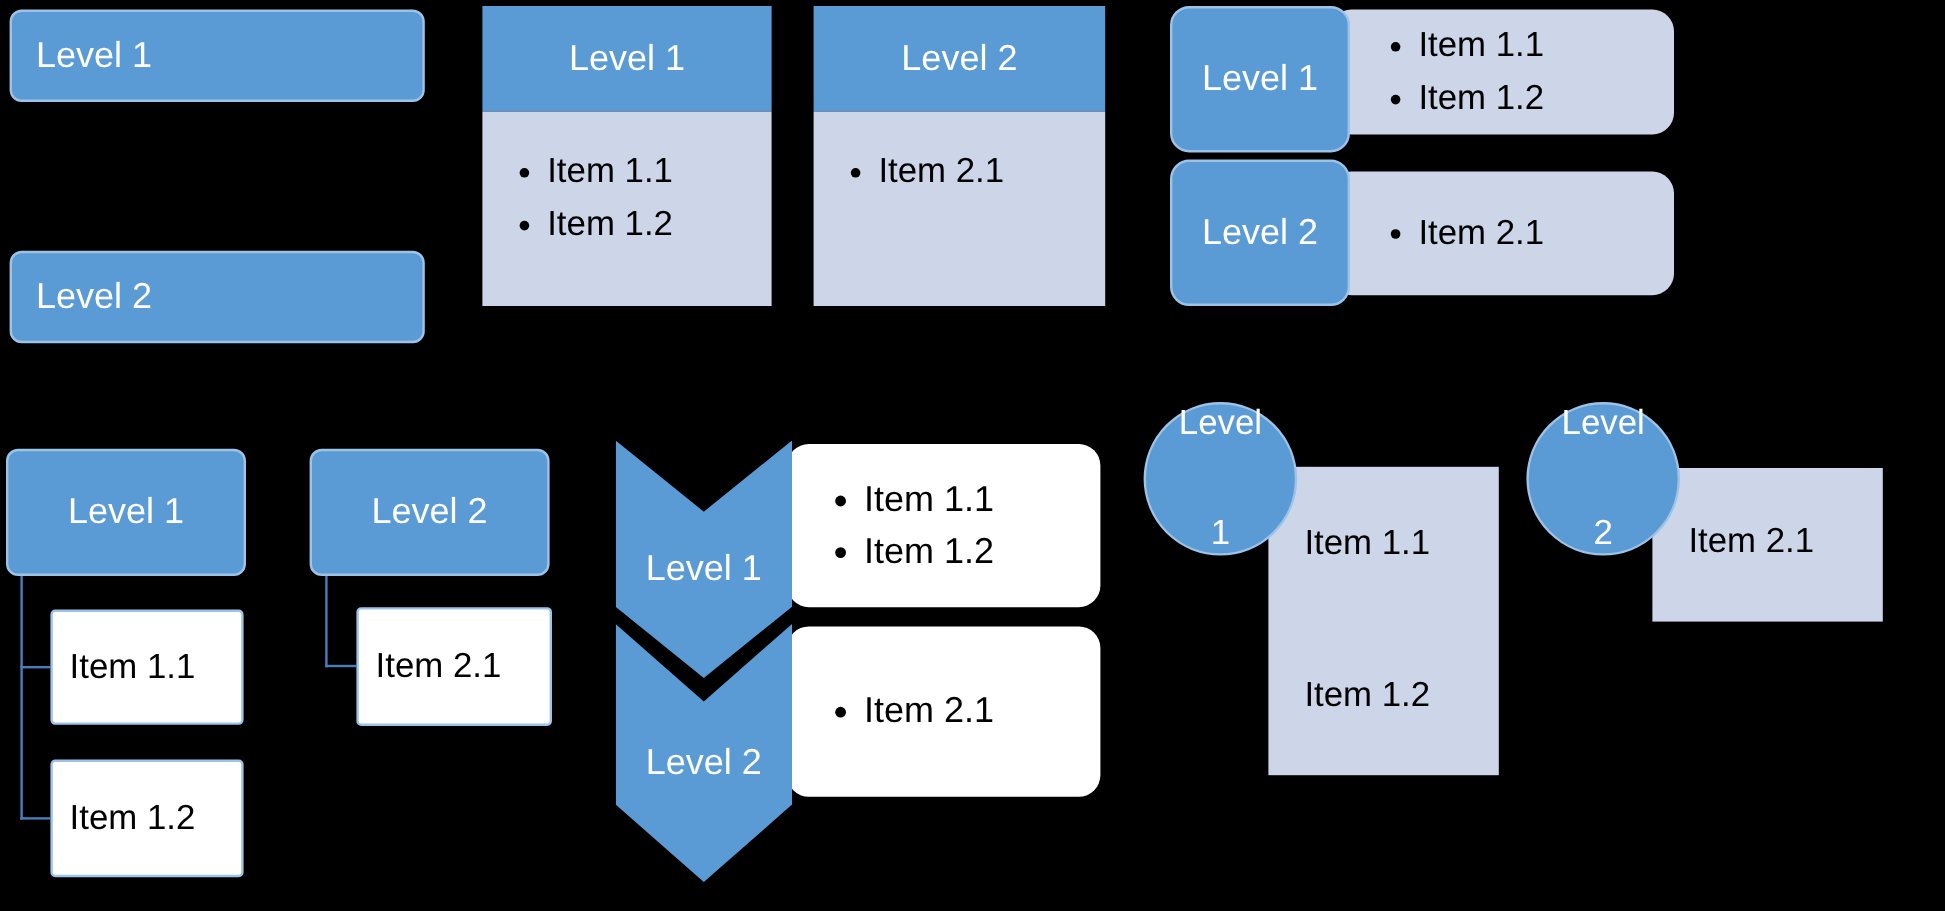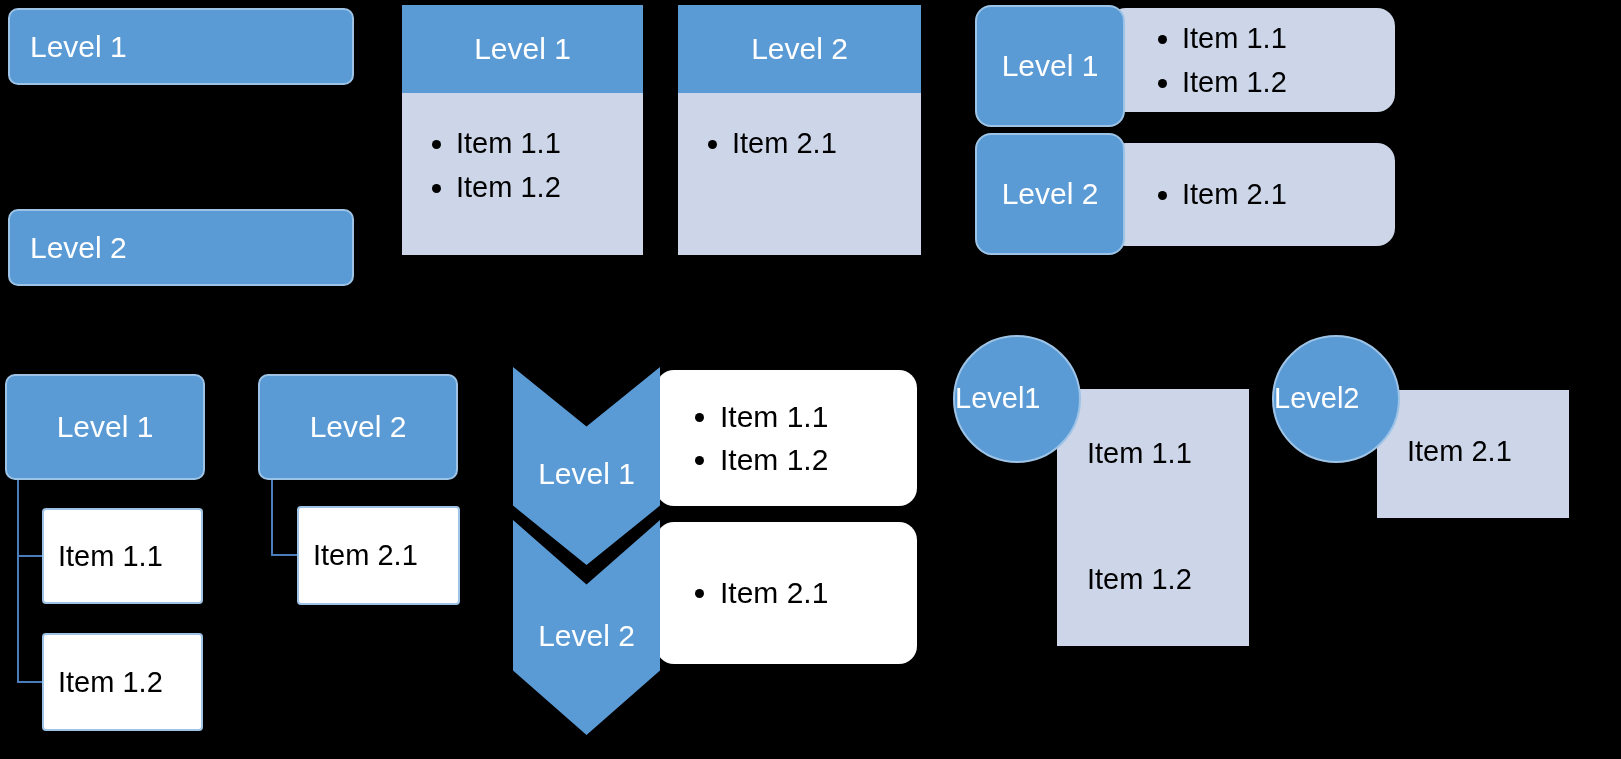--- a/index.html
+++ b/index.html
@@ -64,21 +64,21 @@
     position:absolute; background:#ffffff; border-radius:18px;
     display:flex; flex-direction:column; justify-content:center;
   }
   .wrect ul.blist { padding-left:64px; font-size:30px; }
   .wrect ul.blist li { margin:6px 0; }
 
   
   .circle {
     position:absolute; width:128px; height:128px; border-radius:50%;
     background:#5b9bd5; border:2px solid #9dc3e6;
-    display:flex; flex-direction:row; align-items:center; justify-content:flex-start;
+    display:flex; flex-direction:column; align-items:center; justify-content:space-between;
     color:#ffffff; font-size:29px; line-height:1.15; z-index:2; text-align:center;
   }
   .crect { position:absolute; background:#ccd6e8; color:#000000; font-size:29px; }
   .crect .citem { position:absolute; left:30px; }
 </style>
 </head>
 <body>
 
 <div class="canvas">
 

